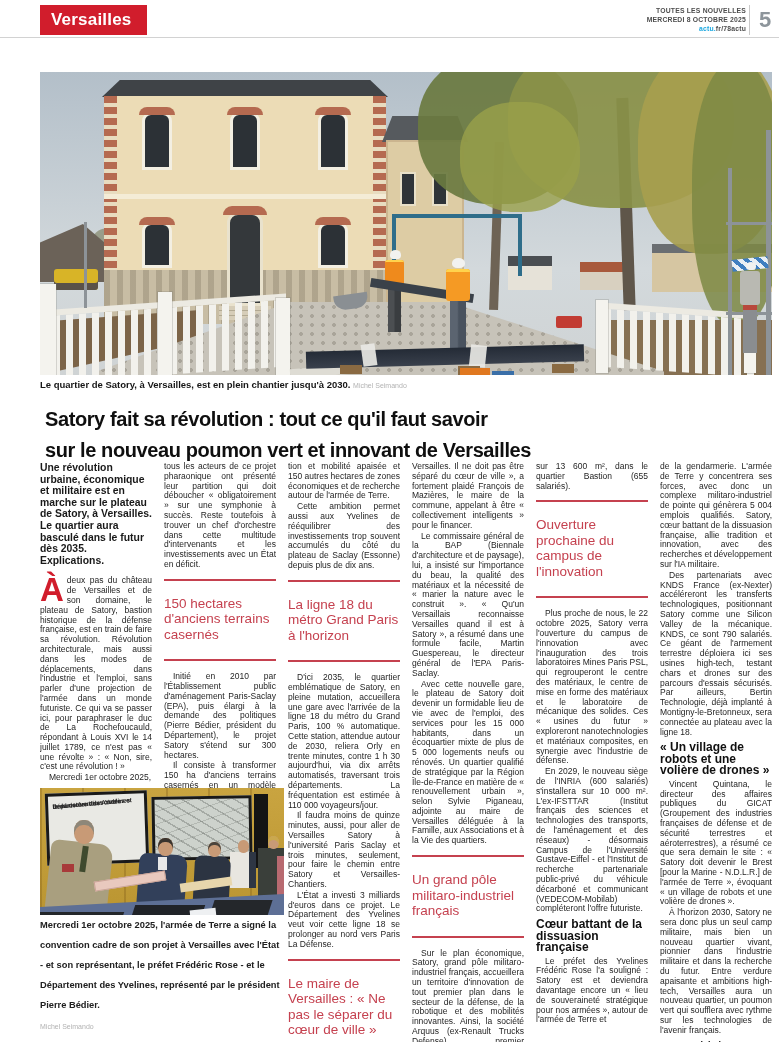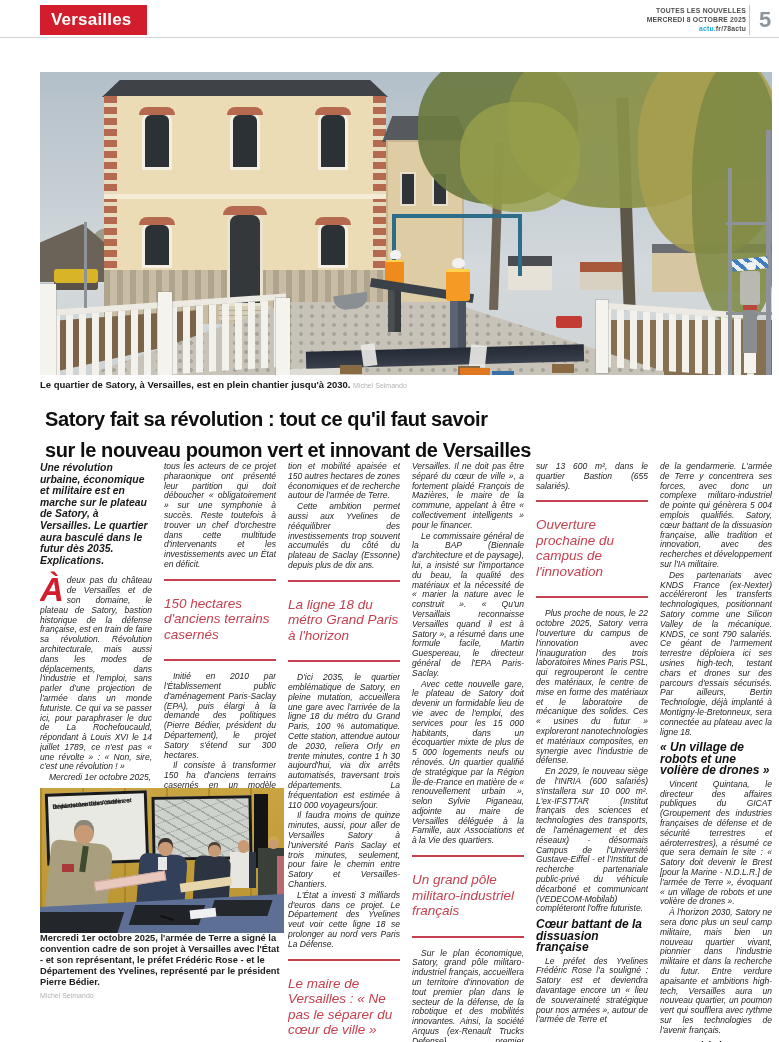--- a/index.html
+++ b/index.html
@@ -136,21 +136,21 @@
 
   
   .caption-main { position:absolute; left:40px; top:379px; width:732px; font-size:9.5px; line-height:11px; }
   .caption-bold { font-weight:bold; color:#161616;text-align:right; }
   .credit { color:#b2b2b2; font-size:7px; font-weight:normal; }
   .headline { position:absolute; left:45px; top:391px; width:740px;
     font-size:20px; line-height:31px; font-weight:bold; color:#0f0f0f; letter-spacing:-.4px; }
 
   
   .article { position:absolute; left:40px; top:462px; width:732px; height:580px; display:flex; gap:12px; }
-  .col { flex:0 0 112px; width:112px; overflow:hidden;font-style:italic; }
+  .col { flex:0 0 112px; width:112px; overflow:hidden; }
   .lead { margin:0 0 10px; font-size:10.4px; line-height:11.6px; font-weight:bold; color:#191919; }
   .para { margin:0 0 1px; font-size:8.5px; line-height:9.8px; text-align:justify; color:#1e1e1e; }
   .indent { text-indent:9px; }
   .dropcap { float:left; color:#d11d2c; font-size:33px; line-height:26px; font-weight:bold; padding:1px 3px 0 0; }
   .subhead-red { color:#c5414f; font-size:13.5px; line-height:15.5px; font-weight:normal;
     border-top:2px solid #c5414f; border-bottom:2px solid #c5414f;
     padding:15px 0 17px; margin:9px 0 11px; }
   .subhead-black { font-size:12px; line-height:11.5px; font-weight:bold; margin:5px 0 3px; color:#101010; }
   .byline { margin:4px 0 0; text-align:right; font-size:9px; font-weight:bold; color:#101010; }
   .byline-dot { color:#1ba8e0; font-size:8px; }
@@ -192,22 +192,22 @@
   .p2-to5 { left:218px; top:60px; width:26px; height:50px; background:#3a3f3a; }
   .p2-to6 { left:237px; top:68px; width:7px; height:42px; background:#b86a70; }
   .p2-table { left:0; top:106px; width:244px; height:41px; background:#5d6f95;
     clip-path:polygon(0 32%, 100% 0, 100% 100%, 0 100%); }
   .p2-pad { background:#23262a; transform:skewX(-18deg); }
   .p2-pad1 { left:-8px; top:124px; width:88px; height:26px; }
   .p2-pad2 { left:92px; top:117px; width:70px; height:20px; background:#202328; }
   .p2-pad3 { left:172px; top:112px; width:58px; height:16px; background:#24272b; }
   .p2-card { left:150px; top:121px; width:26px; height:9px; background:#eef0f2; transform:rotate(-6deg); }
   .p2-pen { left:120px; top:129px; width:14px; height:2px; background:#111; transform:rotate(18deg); }
-  .photo2-caption { position:absolute; left:0; top:471px; width:244px; height:101px; background:#fff; z-index:6;
-    font-size:9.3px; line-height:11px; font-weight:bold; color:#202020; }
+  .photo2-caption { position:absolute; left:0; top:453px; width:244px; height:101px; background:#fff; z-index:6;
+    font-size:9.3px; line-height:20px; font-weight:bold; color:#202020; }
   .photo2-credit { display:block; margin-top:2px; }
 </style>
 </head>
 <body>
 
 <div class="page">
 
   <div class="masthead-box">Versailles</div>
   <div class="masthead-right">
     <div>TOUTES LES NOUVELLES</div>

